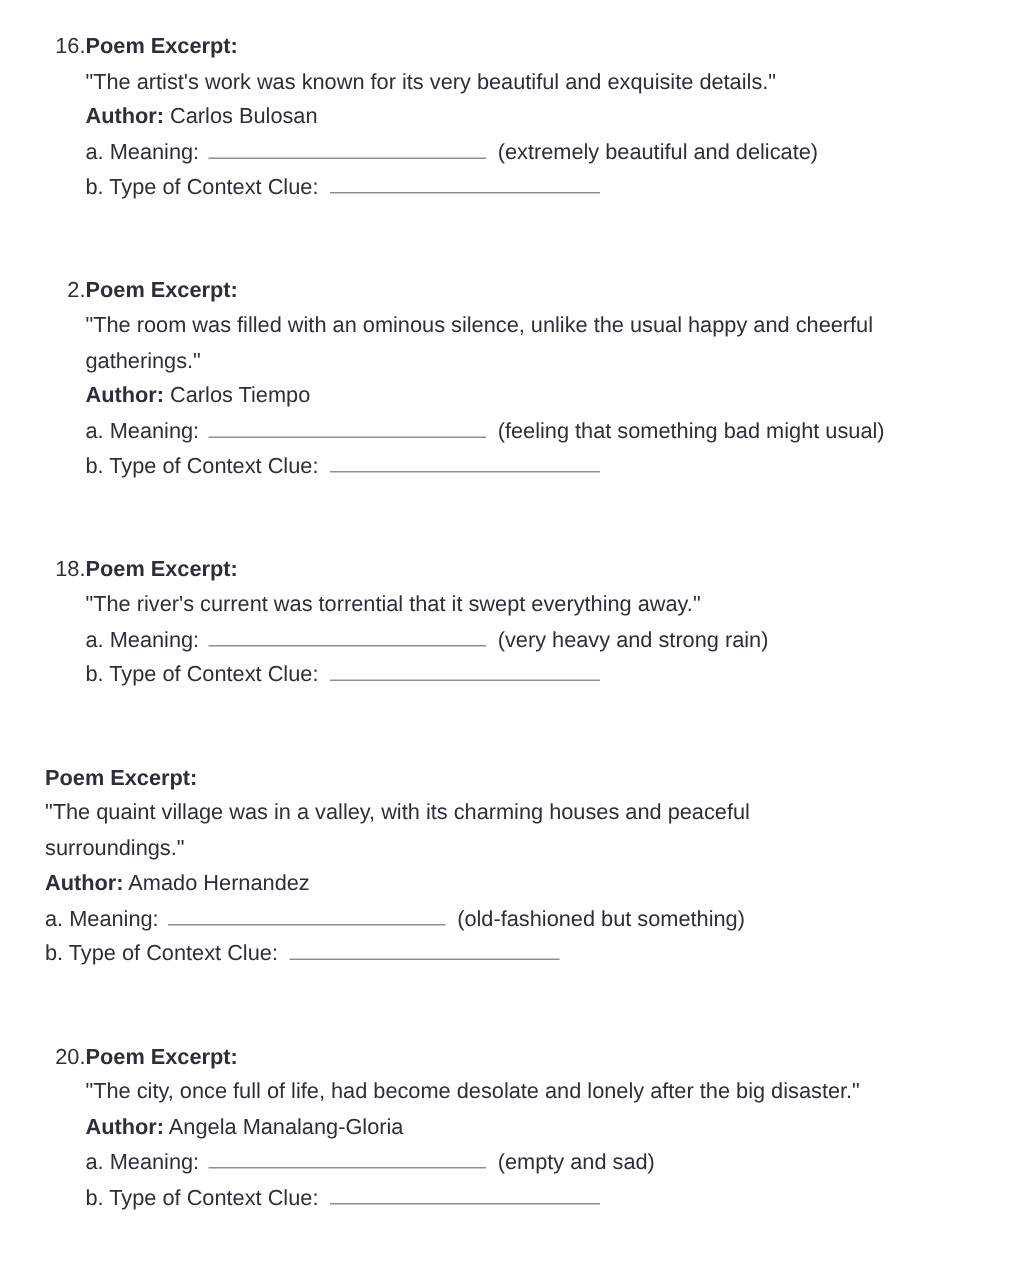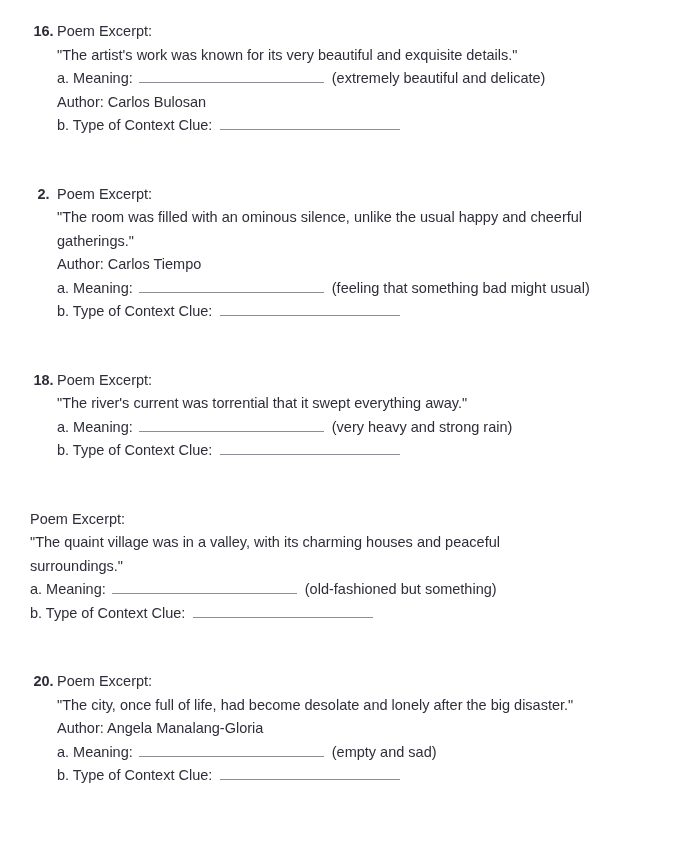--- a/index.html
+++ b/index.html
@@ -17,28 +17,28 @@
   }
   .page {
     padding: 20px 14px 0 30px;
   }
   .item {
     display: grid;
     grid-template-columns: 27px 1fr;
     margin-bottom: 45px;
   }
   .item .num-col {
-    text-align: center;
+    text-align: right;
     line-height: 23.5px;
-    font-weight: 700;
+    font-weight: 400;
   }
   .item .content-col {
     line-height: 23.5px;
   }
-  .bold { font-weight: 400; }
+  .bold { font-weight: 700; }
   .line { white-space: nowrap; }
   .blank {
     display: inline-block;
     border-bottom: 1.4px solid #8d8d96;
     height: 12px;
     vertical-align: baseline;
     margin: 0 6px 0 6px;
   }
   .blank.meaning-width { width: 185px; }
   .blank.type-width { width: 180px; margin-left: 8px; }
@@ -48,25 +48,25 @@
 <body>
 
 <div class="page">
 
   <div class="item">
     <div class="num-col">16.</div>
     <div class="content-col">
       <div class="line bold">Poem Excerpt:</div>
       <div class="line">"The artist's work was known for its very beautiful and exquisite details."</div>
       <div class="line">
-        <span>a. Meaning:</span><span class="blank meaning-width"></span><span class="hint">(extremely beautiful and delicate)</span>
+        <span class="bold">Author:</span>
+        <span>Carlos Bulosan</span>
       </div>
       <div class="line">
-        <span class="bold">Author:</span>
-        <span>Carlos Bulosan</span>
+        <span>a. Meaning:</span><span class="blank meaning-width"></span><span class="hint">(extremely beautiful and delicate)</span>
       </div>
       <div class="line">
         <span>b. Type of Context Clue:</span><span class="blank type-width"></span>
       </div>
     </div>
   </div>
 
   <div class="item">
     <div class="num-col">2.</div>
     <div class="content-col">
@@ -99,20 +99,24 @@
       </div>
     </div>
   </div>
 
   <div class="item">
     <div class="content-col">
       <div class="line bold">Poem Excerpt:</div>
       <div class="line">"The quaint village was in a valley, with its charming houses and peaceful</div>
       <div class="line">surroundings."</div>
       <div class="line">
+        <span class="bold">Author:</span>
+        <span>Amado Hernandez</span>
+      </div>
+      <div class="line">
         <span>a. Meaning:</span><span class="blank meaning-width"></span><span class="hint">(old-fashioned but something)</span>
       </div>
       <div class="line">
         <span>b. Type of Context Clue:</span><span class="blank type-width"></span>
       </div>
     </div>
   </div>
 
   <div class="item">
     <div class="num-col">20.</div>

